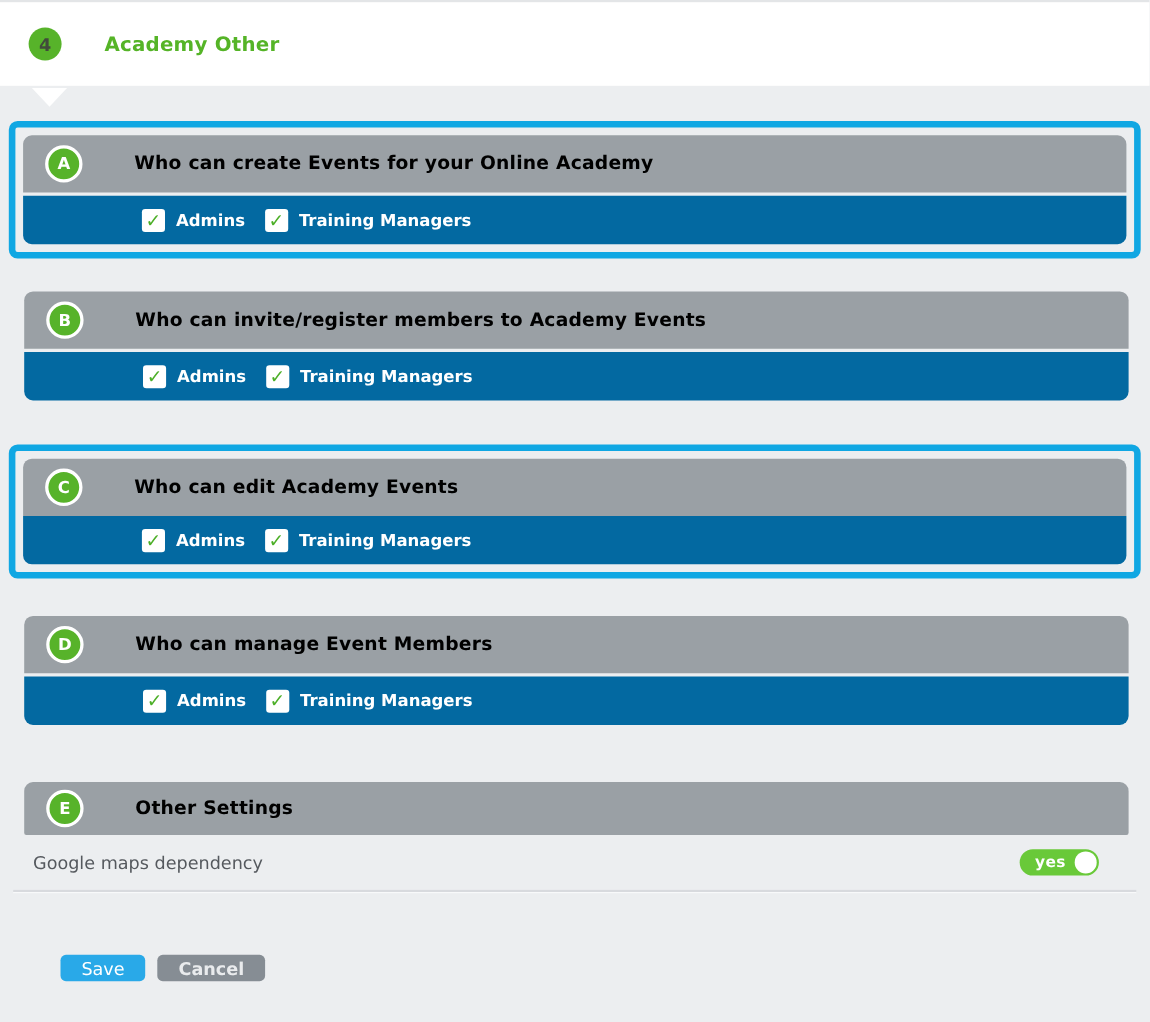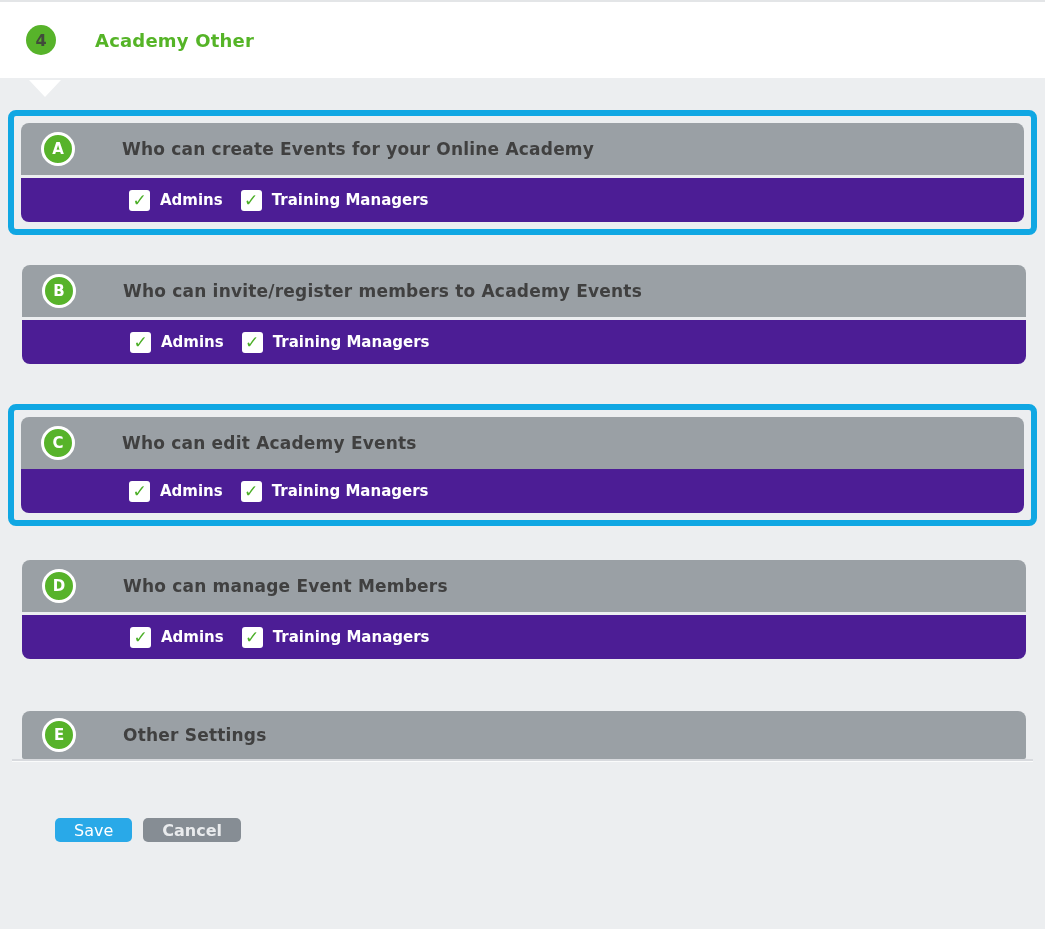--- a/index.html
+++ b/index.html
@@ -52,38 +52,38 @@
     background:#eceef0;
   }
   .bar-head{
     background:#9aa0a5;
     border-radius:8px 8px 0 0;
     height:52px;
     display:flex;align-items:center;
     padding-left:20px;
   }
   .bar-row{
-    background:#4c1d95;
+    background:#0369a1;
     border-radius:0 0 8px 8px;
     height:44px;
     margin-top:3px;
     display:flex;align-items:center;
     padding-left:108px;
   }
   .section.merged .bar-row{margin-top:0;}
   .letter-badge{
     width:28px;height:28px;border-radius:50%;
     background:#57b32a;border:3px solid #ffffff;
     display:flex;align-items:center;justify-content:center;
     color:#ffffff;font-size:15px;font-weight:bold;
     flex:0 0 auto;
   }
   .bar-title{
     margin-left:47px;
-    color:#404040;font-size:17px;font-weight:600;
+    color:#000000;font-size:17px;font-weight:600;
     letter-spacing:.2px;
   }
   .cb-group{display:flex;align-items:center;cursor:pointer;}
   .cb-group + .cb-group{margin-left:18px;}
   .checkbox{
     width:21px;height:21px;background:#ffffff;border-radius:3px;
     display:flex;align-items:center;justify-content:center;
     flex:0 0 auto;
   }
   .check::before{
@@ -244,20 +244,27 @@
       </div>
     </section>
 
     <div class="other-header">
       <span class="letter-badge">
         <span>E</span>
       </span>
       <span class="bar-title">Other Settings</span>
     </div>
 
+    <div class="settings-row">
+      <span class="row-label">Google maps dependency</span>
+      <div class="toggle">
+        <span class="toggle-text">yes</span>
+        <span class="toggle-knob"></span>
+      </div>
+    </div>
 
     <div class="divider"></div>
 
     <div class="footer">
       <button class="btn save">Save</button>
       <button class="btn cancel">Cancel</button>
     </div>
 
   </main>
 </div>

